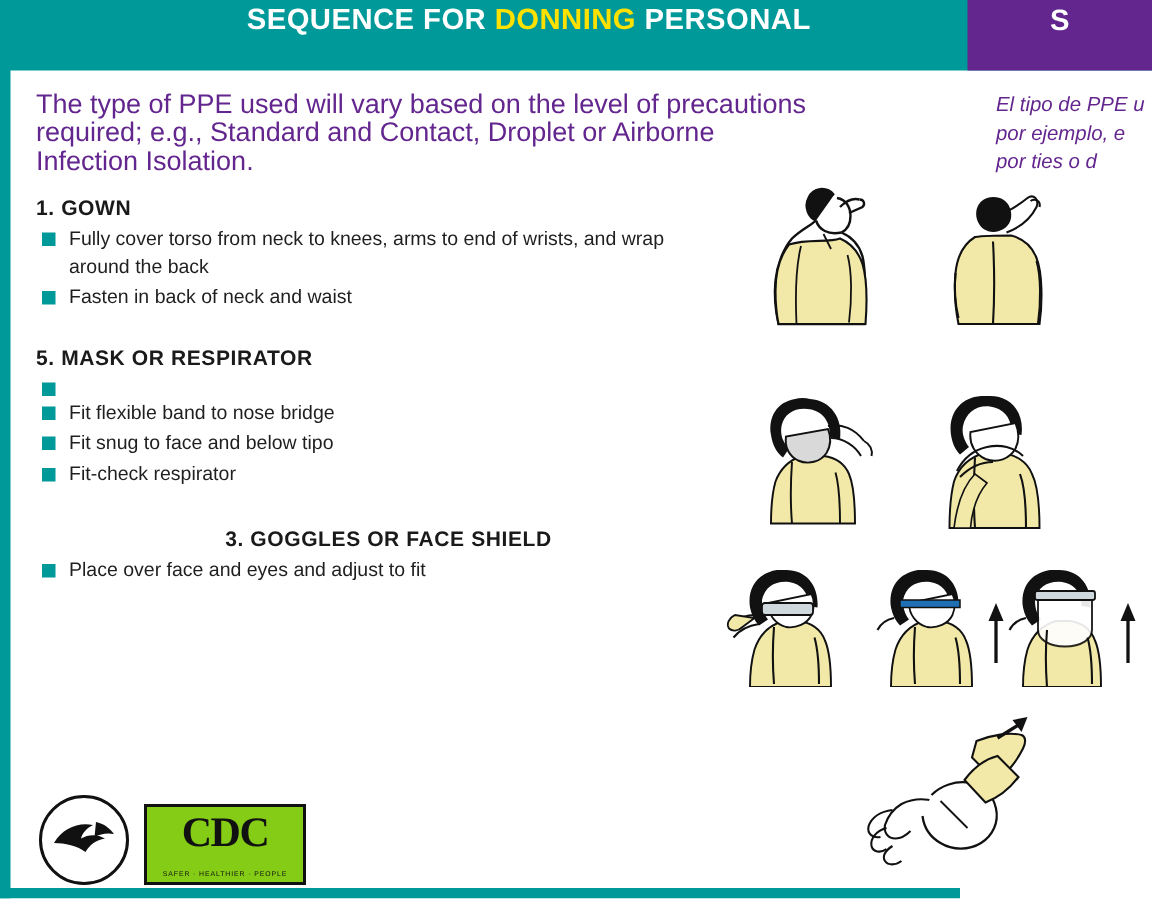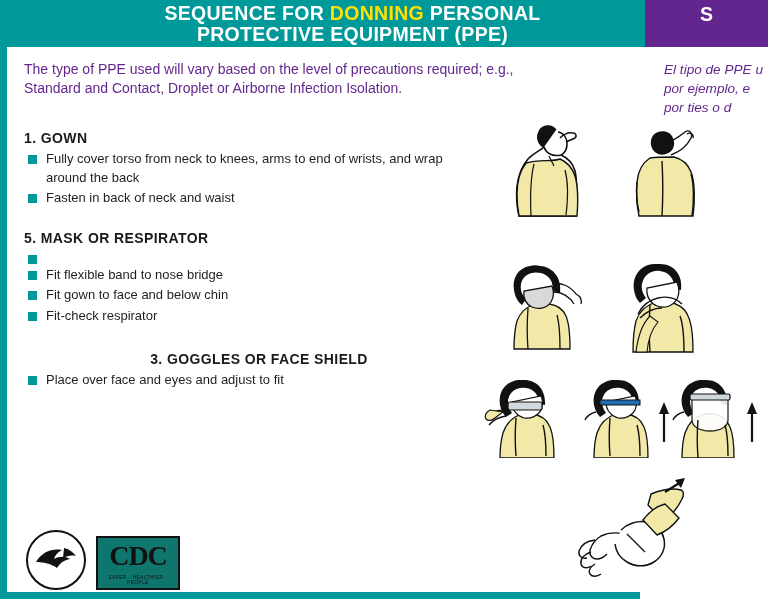--- a/index.html
+++ b/index.html
@@ -67,21 +67,21 @@
     font-size: 19.5px;
     font-weight: bold;
     letter-spacing: 0.3px;
   }
   
   .intro {
     position: absolute;
     left: 24px; top: 60px;
     width: 520px;
     color: #63268e;
-    font-size: 14px;
+    font-size: 18px;
     line-height: 19px;
   }
   .intro-es {
     position: absolute;
     left: 664px; top: 60px;
     width: 104px;
     color: #63268e;
     font-size: 13.6px;
     line-height: 19px;
     font-style: italic;
@@ -137,25 +137,25 @@
     background: #fff;
   }
   .hhs-logo .bird {
     position: absolute;
     left: 6px; top: 12px;
     width: 44px;
     height: 32px;
   }
   .cdc-logo {
     margin-left: 10px;
-    width: 84px;
+    width: 108px;
     height: 54px;
     border: 2.5px solid #111;
     box-sizing: border-box;
-    background: #0f766e;
+    background: #84cc16;
     position: relative;
   }
   .cdc-logo .cdc-text {
     position: absolute;
     left: 0; right: 0; top: 2px;
     text-align: center;
     font-family: "Liberation Serif", serif;
     font-weight: bold;
     font-size: 28px;
     letter-spacing: -1px;
@@ -186,21 +186,20 @@
 
 <div class="page">
 
   <div class="teal-frame"></div>
 
   <div class="header-band"></div>
   <div class="header-band-purple"></div>
 
   <div class="header-title">
     <span>SEQUENCE FOR </span><span class="hl">DONNING</span><span> PERSONAL</span><br>
-    <span>PROTECTIVE EQUIPMENT (PPE)</span>
   </div>
 
   <div class="header-title-es">S</div>
 
   <div class="intro">The type of PPE used will vary based on the level of precautions required; e.g., Standard and Contact, Droplet or Airborne Infection Isolation.</div>
   <div class="intro-es">El tipo de PPE u por ejemplo, e por ties o d</div>
 
   <div class="steps">
 
     <div class="step">
@@ -219,21 +218,21 @@
       <div class="step-title">5. MASK OR RESPIRATOR</div>
       <div class="bullet-row">
         <div class="bullet-mark"></div>
       </div>
       <div class="bullet-row">
         <div class="bullet-mark"></div>
         <div class="bullet-text">Fit flexible band to nose bridge</div>
       </div>
       <div class="bullet-row">
         <div class="bullet-mark"></div>
-        <div class="bullet-text">Fit gown to face and below chin</div>
+        <div class="bullet-text">Fit snug to face and below tipo</div>
       </div>
       <div class="bullet-row">
         <div class="bullet-mark"></div>
         <div class="bullet-text">Fit-check respirator</div>
       </div>
     </div>
 
     <div class="step" style="margin-top:26px;text-align:center;">
       <div class="step-title">3. GOGGLES OR FACE SHIELD</div>
       <div class="bullet-row">

